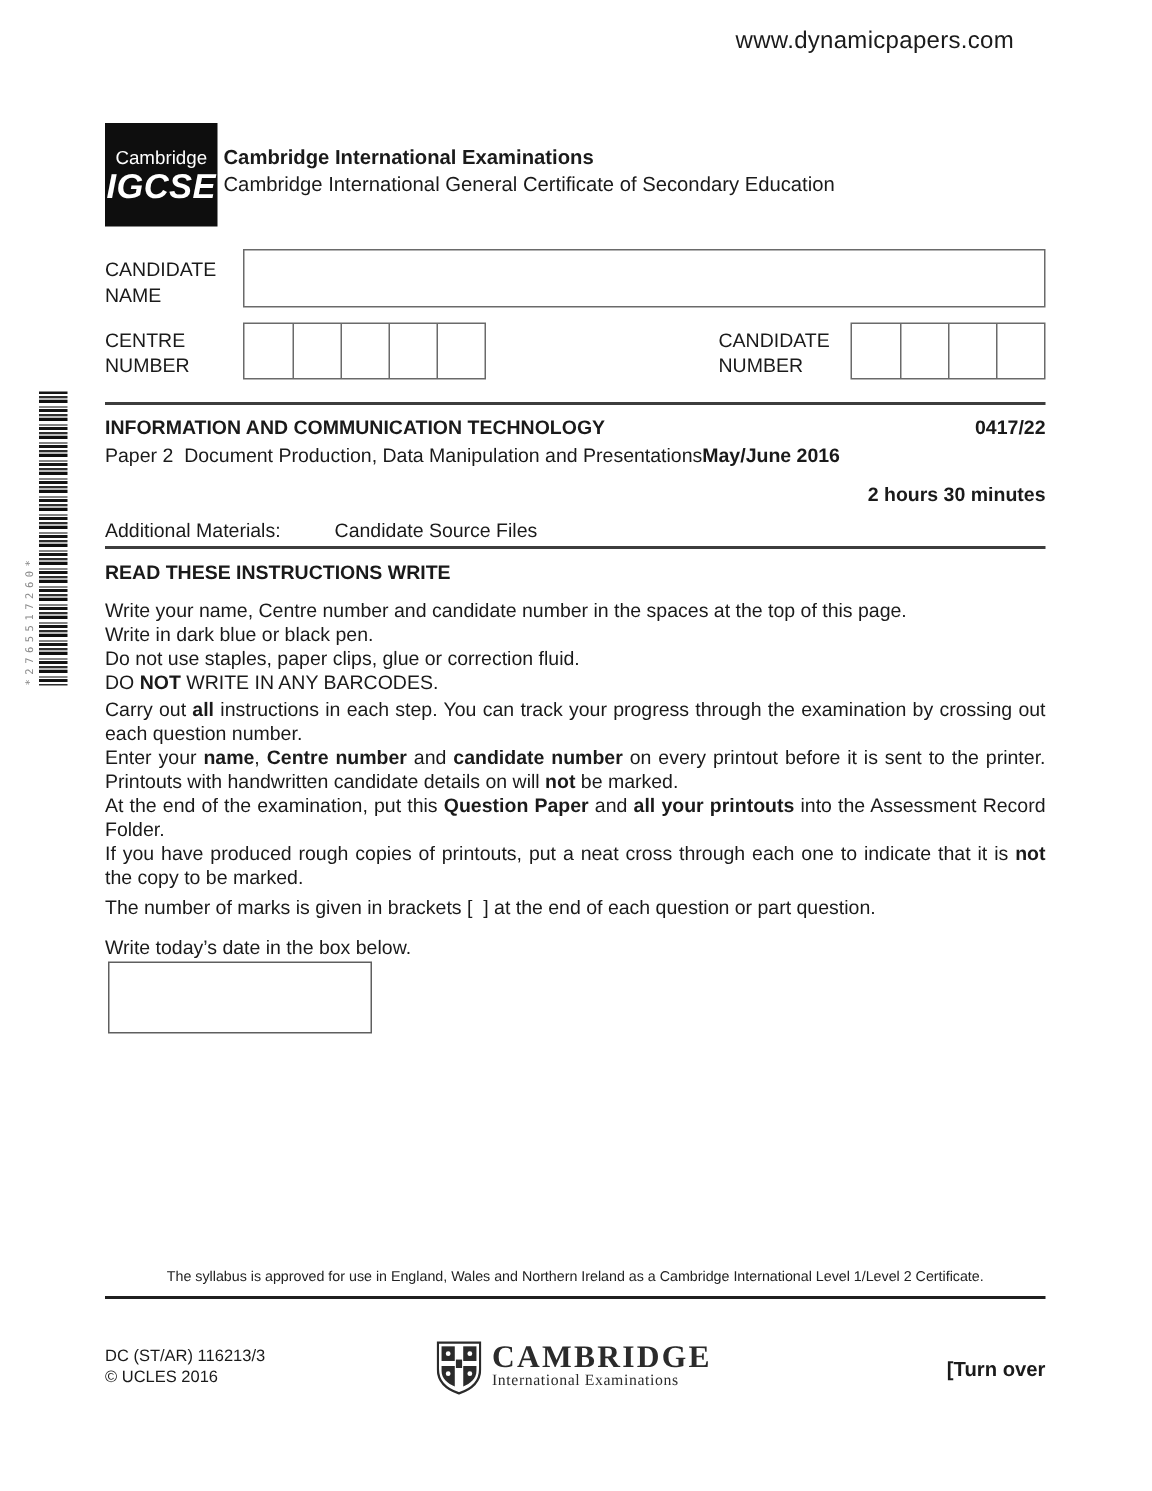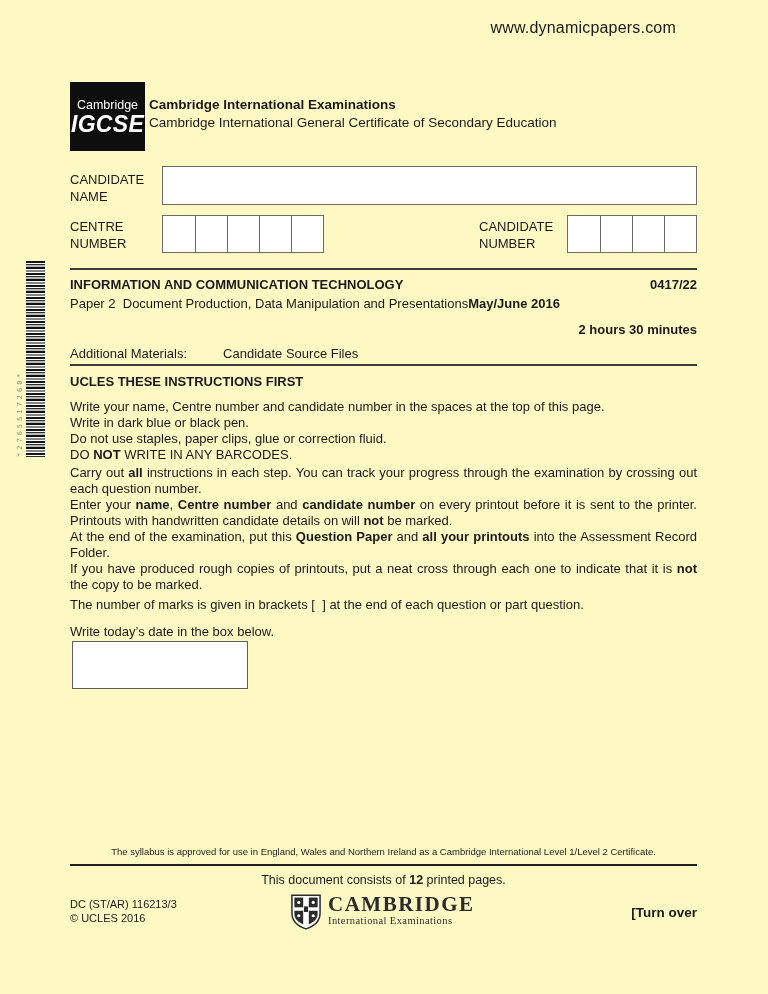--- a/index.html
+++ b/index.html
@@ -1,19 +1,19 @@
 <!DOCTYPE html>
 <html><head>
 <meta charset="utf-8">
 <style>
   * { margin:0; padding:0; box-sizing:border-box; }
   html,body { background:#e9e9e9; }
   .page {
     position:relative; width:768px; height:994px; margin:0 auto;
-    background:#fef9c3; color:#1a1a1a; overflow:hidden;
+    background:#ffffff; color:#1a1a1a; overflow:hidden;
     font-family:"Liberation Sans", sans-serif; font-size:13px; line-height:16px;
   }
   b { font-weight:bold; }
 
   .website { position:absolute; top:20px; right:92px; font-size:16px; letter-spacing:0.2px; }
 
   .brand-row { position:absolute; top:82px; left:70px; display:flex; }
   .logo-box {
     width:75px; height:69px; background:#0e0e0e; color:#fff;
     display:flex; flex-direction:column; justify-content:center; align-items:center;
@@ -143,21 +143,21 @@
     <div class="paper-session">May/June 2016</div>
   </div>
   <div class="duration">2 hours 30 minutes</div>
   <div class="materials-row">
     <div>Additional Materials:</div>
     <div class="materials-value">Candidate Source Files</div>
   </div>
 
   <div class="rule rule-2"></div>
 
-  <div class="read-first">UCLES THESE INSTRUCTIONS FIRST</div>
+  <div class="read-first">READ THESE INSTRUCTIONS WRITE</div>
 
   <div class="para-a">
     <p><span>Write your name, Centre number and candidate number in the spaces at the top of this page.</span></p>
     <p><span>Write in dark blue or black pen.</span></p>
     <p><span>Do not use staples, paper clips, glue or correction fluid.</span></p>
     <p><span>DO </span><b>NOT</b><span> WRITE IN ANY BARCODES.</span></p>
   </div>
 
   <div class="para-b">
     <p><span>Carry out </span><b>all</b><span> instructions in each step. You can track your progress through the examination by crossing out each question number.</span></p>
@@ -170,21 +170,20 @@
   <div class="date-note">Write today’s date in the box below.</div>
   <div class="date-box"></div>
 
   <div class="barcode-wrap">
     <div class="barcode-label">*2765517260*</div>
     <div class="barcode-bars"></div>
   </div>
 
   <div class="syllabus-note">The syllabus is approved for use in England, Wales and Northern Ireland as a Cambridge International Level 1/Level 2 Certificate.</div>
   <div class="rule rule-3"></div>
-  <div class="doc-pages"><span>This document consists of </span><b>12</b><span> printed pages.</span></div>
 
   <div class="footer">
     <div class="footer-id">
       <div>DC (ST/AR) 116213/3</div>
       <div>© UCLES 2016</div>
     </div>
     <div class="footer-logo">
       <svg class="crest" viewBox="0 0 32 38" xmlns="http://www.w3.org/2000/svg">
         <path d="M1 1 h30 v19 c0 10 -7.5 14.5 -15 17 C8.5 34.5 1 30 1 20 Z" fill="#ffffff" stroke="#2b2b2b" stroke-width="1.6"></path>
         <rect x="3.6" y="3.6" width="9.4" height="10.4" fill="#2b2b2b"></rect>

